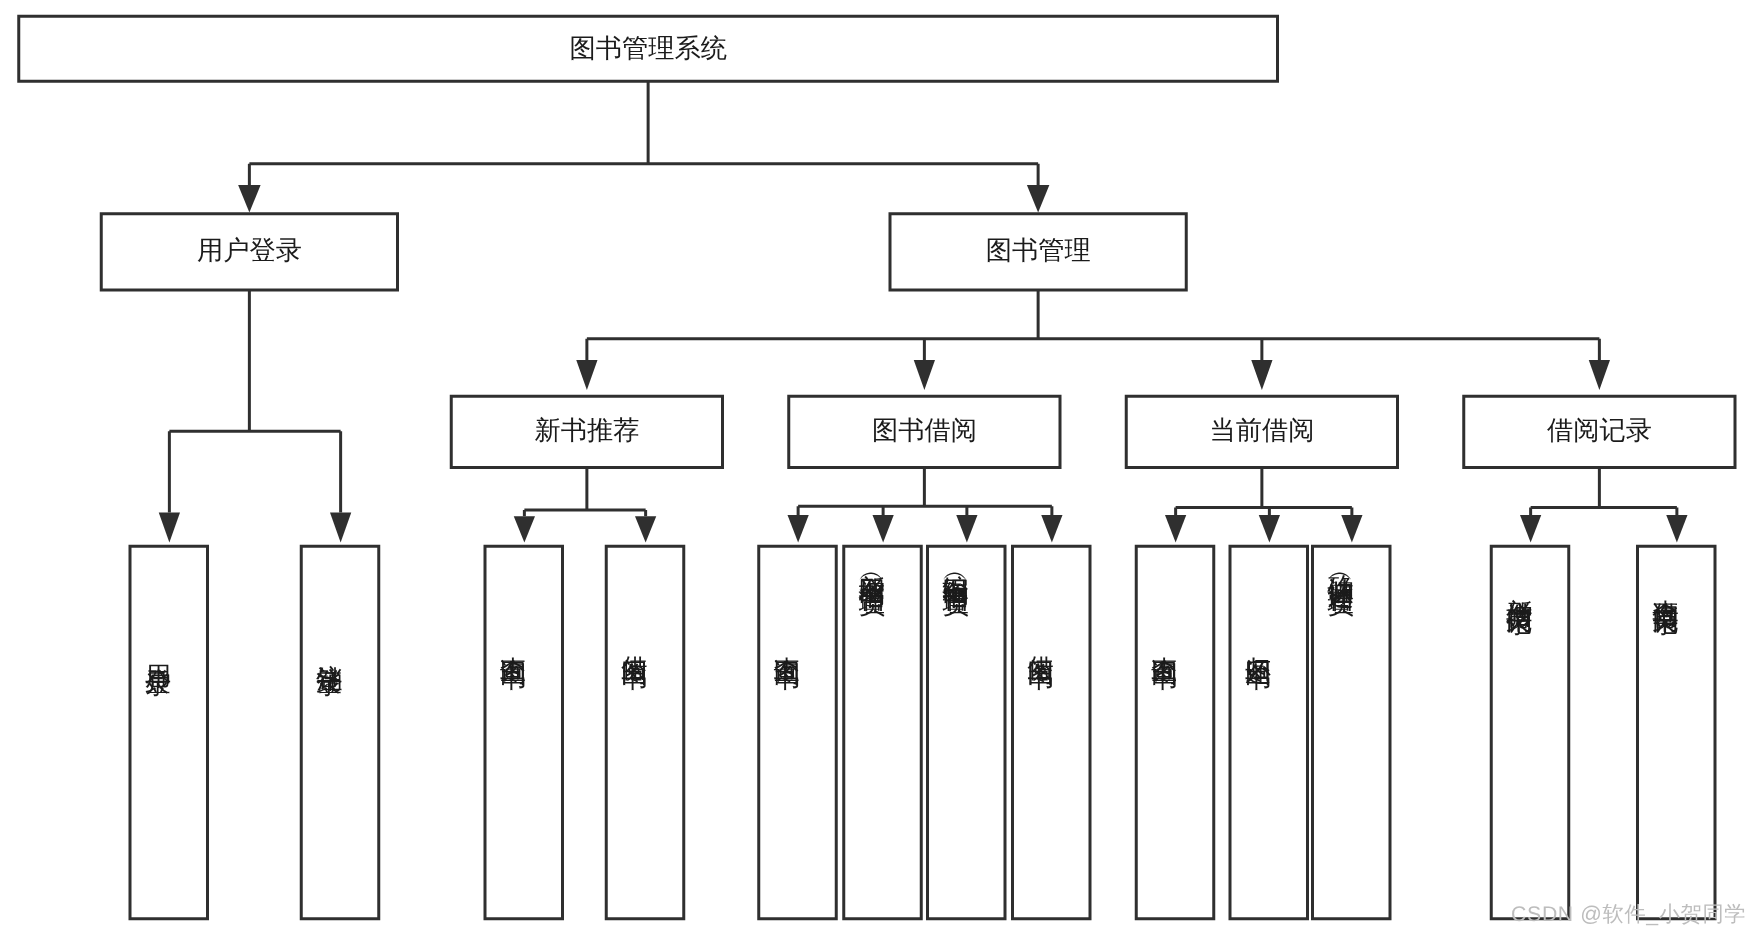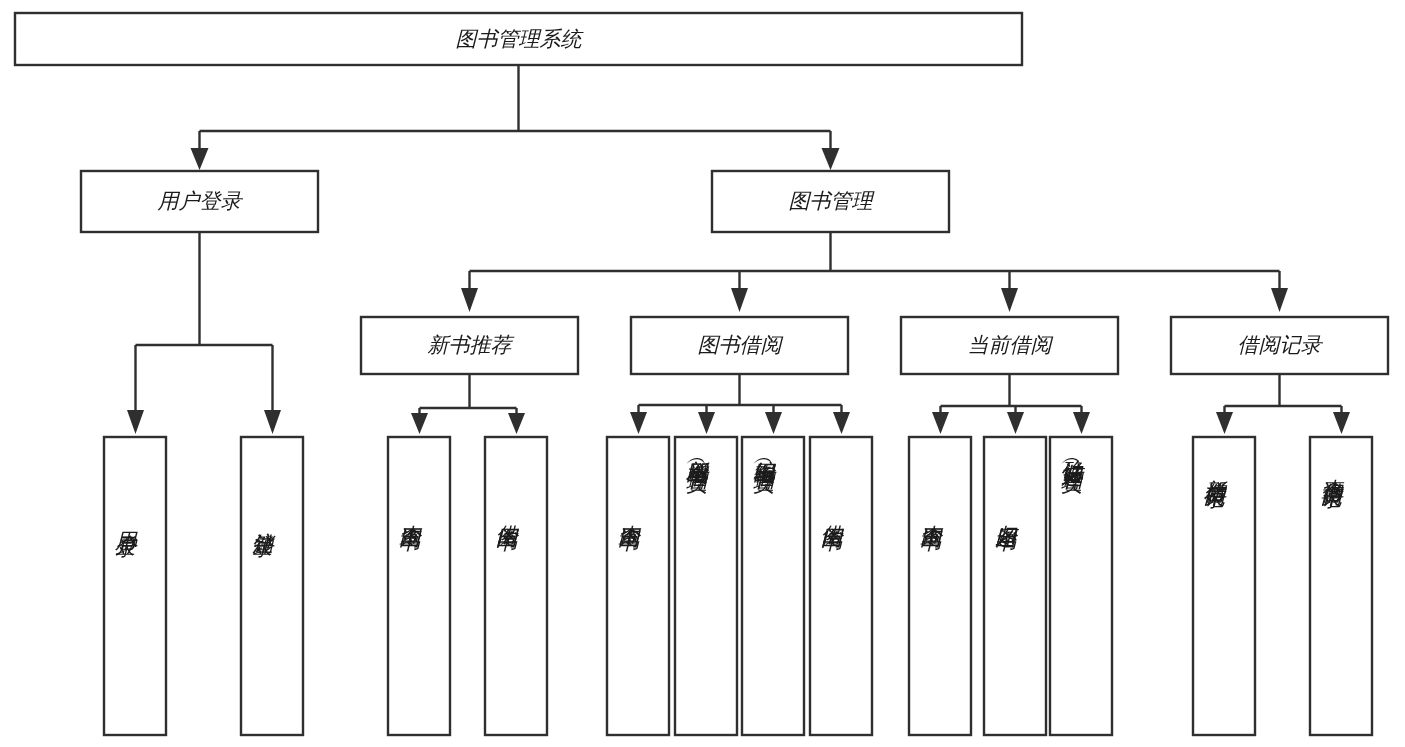--- a/index.html
+++ b/index.html
@@ -12,21 +12,20 @@
     height: 747px;
     font-family: "Liberation Sans", "DejaVu Sans", sans-serif;
     overflow: hidden;
     position: relative;
   }
   #diagram-root {
     position: relative;
     width: 1405px;
     height: 747px;
     background: #ffffff;
-    font-style: italic;
   }
   svg.diagram-canvas {
     position: absolute;
     left: 0;
     top: 0;
     width: 1405px;
     height: 747px;
     display: block;
   }
   .node-box {
@@ -214,14 +213,15 @@
   <div class="node-label-v" style="left:617px; top:508px; height:220px;">查询图书</div>
   <div class="node-label-v" style="left:685px; top:443px; height:292px;">新增图书（管理员）</div>
   <div class="node-label-v" style="left:752px; top:443px; height:292px;">编辑图书（管理员）</div>
   <div class="node-label-v" style="left:820px; top:508px; height:220px;">借阅图书</div>
   <div class="node-label-v" style="left:919px; top:508px; height:220px;">查询图书</div>
   <div class="node-label-v" style="left:994px; top:508px; height:220px;">归还图书</div>
   <div class="node-label-v" style="left:1060px; top:443px; height:292px;">确认归还（管理员）</div>
   <div class="node-label-v" style="left:1203px; top:462px; height:273px;">新增借阅记录</div>
   <div class="node-label-v" style="left:1320px; top:462px; height:273px;">查询借阅记录</div>
 
+  <div class="watermark">CSDN @软件_小贺同学</div>
 
 </div>
 
 </body></html>

